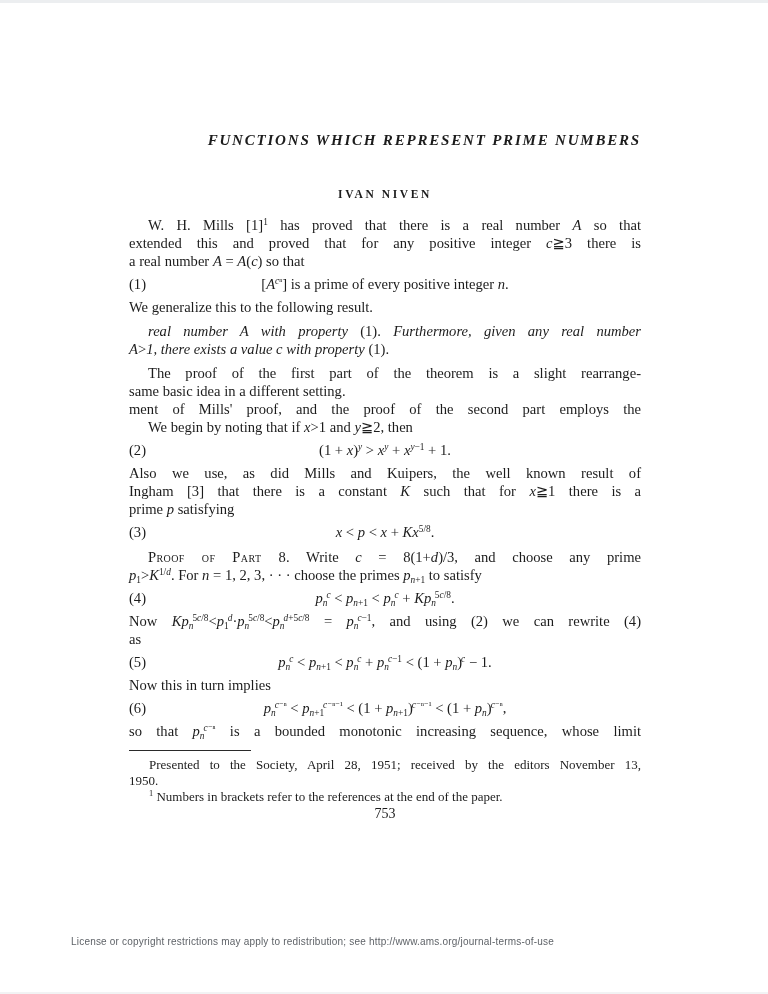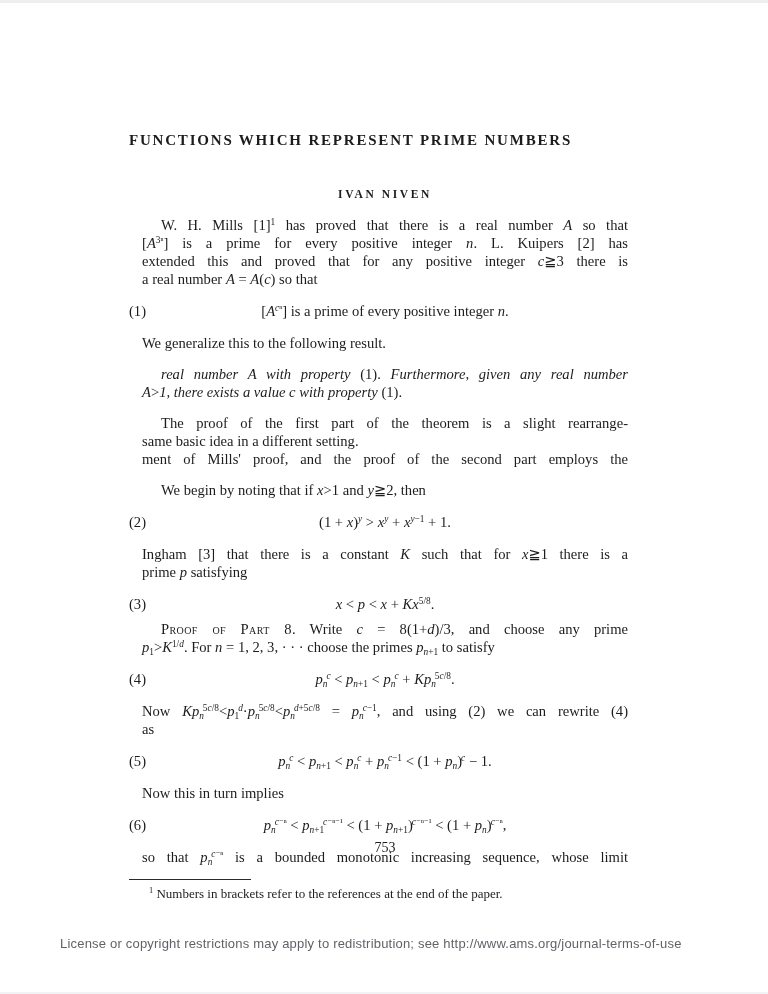--- a/index.html
+++ b/index.html
@@ -4,57 +4,56 @@
 <style>
   html,body{margin:0;padding:0;}
   body{
     width:768px;height:994px;position:relative;background:#ffffff;
     font-family:"Liberation Serif","DejaVu Serif",serif;color:#1c1c1c;
     overflow:hidden;
   }
   .edge-top{position:absolute;top:0;left:0;right:0;height:3px;background:#eceef0;}
   .edge-bottom{position:absolute;bottom:0;left:0;right:0;height:2px;background:#f2f3f4;}
   .content{position:absolute;left:129px;top:131px;width:512px;font-size:14.6px;line-height:18px;}
-  .title{text-align:left;font-weight:bold;font-size:15px;letter-spacing:1.8px;margin-bottom:9px;white-space:nowrap;}
+  .title{text-align:right;font-weight:bold;font-size:15px;letter-spacing:1.8px;margin-bottom:9px;white-space:nowrap;font-style:italic;}
   .author{text-align:center;font-size:11.5px;letter-spacing:2.6px;font-weight:bold;margin-bottom:13px;margin-top:36px;}
-  .para{margin:13px;}
+  .para{margin:0;}
   .mt{margin-top:6px;}
   .ln{text-align:justify;}
   .ln.jl{text-align-last:justify;}
   .indent > .ln:first-child{text-indent:19px;}
   .eq{position:relative;margin:4px 0;line-height:20px;text-align:center;}
   .eqnum{position:absolute;left:0;top:0;}
   sup{font-size:64%;line-height:0;position:relative;vertical-align:baseline;top:-0.55em;}
   sub{font-size:64%;line-height:0;position:relative;vertical-align:baseline;top:0.28em;}
   sub + sup{margin-left:-1px;}
   i{font-style:italic;}
   .sc{font-variant:small-caps;font-style:normal;letter-spacing:0.4px;}
   .fnrule{width:122px;border-top:1.5px solid #2a2a2a;margin-top:10px;margin-bottom:6px;}
   .fn{font-size:13px;line-height:16px;}
   .fn.indent > .ln:first-child{text-indent:20px;}
-  .pageno{position:absolute;left:129px;width:512px;top:840px;text-align:center;font-size:14px;color:#1c1c1c;}
+  .pageno{position:absolute;left:129px;width:512px;top:806px;text-align:center;font-size:14px;color:#1c1c1c;}
   .license{
-    position:absolute;left:60px;top:936px;
+    position:absolute;left:71px;top:936px;
     font-family:"Liberation Sans","DejaVu Sans",sans-serif;
-    font-size:13px;color:#5f6368;letter-spacing:0.2px;
+    font-size:10px;color:#5f6368;letter-spacing:0.2px;
   }
 </style>
 </head>
 <body>
 
 <div class="edge-top"></div>
 <div class="edge-bottom"></div>
 
 <div class="content">
   <div class="title">FUNCTIONS WHICH REPRESENT PRIME NUMBERS</div>
   <div class="author">IVAN NIVEN</div>
 
   <div class="para indent">
       <div class="ln jl">W. H. Mills [1]<sup>1</sup> has proved that there is a real number <i>A</i> so that</div>
-      <div class="ln jl">[<i>A</i><sup>3ⁿ</sup>] is a prime for every positive integer <i>n</i>. L. Kuipers [2] has</div>
       <div class="ln jl">extended this and proved that for any positive integer <i>c</i>≧3 there is</div>
       <div class="ln">a real number <i>A</i> = <i>A</i>(<i>c</i>) so that</div>
     </div>
 
   <div class="eq">
     <span class="eqnum">(1)</span>
     <span class="eqbody">[<i>A</i><sup><i>c</i>ⁿ</sup>] is a prime of every positive integer <i>n</i>.</span>
   </div>
 
   <div class="para">
@@ -74,20 +73,21 @@
   <div class="para indent">
       <div class="ln">We begin by noting that if <i>x</i>&gt;1 and <i>y</i>≧2, then</div>
     </div>
 
   <div class="eq">
     <span class="eqnum">(2)</span>
     <span class="eqbody">(1 + <i>x</i>)<sup><i>y</i></sup> &gt; <i>x</i><sup><i>y</i></sup> + <i>x</i><sup><i>y</i>−1</sup> + 1.</span>
   </div>
 
   <div class="para">
+      <div class="ln jl">Also we use, as did Mills and Kuipers, the well known result of</div>
       <div class="ln jl">Ingham [3] that there is a constant <i>K</i> such that for <i>x</i>≧1 there is a</div>
       <div class="ln">prime <i>p</i> satisfying</div>
     </div>
 
   <div class="eq">
     <span class="eqnum">(3)</span>
     <span class="eqbody"><i>x</i> &lt; <i>p</i> &lt; <i>x</i> + <i>K</i><i>x</i><sup>5/8</sup>.</span>
   </div>
 
   <div class="para indent mt">
@@ -118,18 +118,22 @@
     <span class="eqnum">(6)</span>
     <span class="eqbody"><i>p</i><sub><i>n</i></sub><sup><i>c</i>⁻ⁿ</sup> &lt; <i>p</i><sub><i>n</i>+1</sub><sup><i>c</i>⁻ⁿ⁻¹</sup> &lt; (1 + <i>p</i><sub><i>n</i>+1</sub>)<sup><i>c</i>⁻ⁿ⁻¹</sup> &lt; (1 + <i>p</i><sub><i>n</i></sub>)<sup><i>c</i>⁻ⁿ</sup>,</span>
   </div>
 
   <div class="para">
       <div class="ln jl">so that <i>p</i><sub><i>n</i></sub><sup><i>c</i>⁻ⁿ</sup> is a bounded monotonic increasing sequence, whose limit</div>
     </div>
 
   <div class="fnrule"></div>
   <div class="fn indent">
+      <div class="ln jl">Presented to the Society, April 28, 1951; received by the editors November 13,</div>
+      <div class="ln">1950.</div>
+    </div>
+  <div class="fn indent">
       <div class="ln"><sup>1</sup> Numbers in brackets refer to the references at the end of the paper.</div>
     </div>
 </div>
 
 <div class="pageno">753</div>
 <div class="license">License or copyright restrictions may apply to redistribution; see http://www.ams.org/journal-terms-of-use</div>
 
 </body></html>

